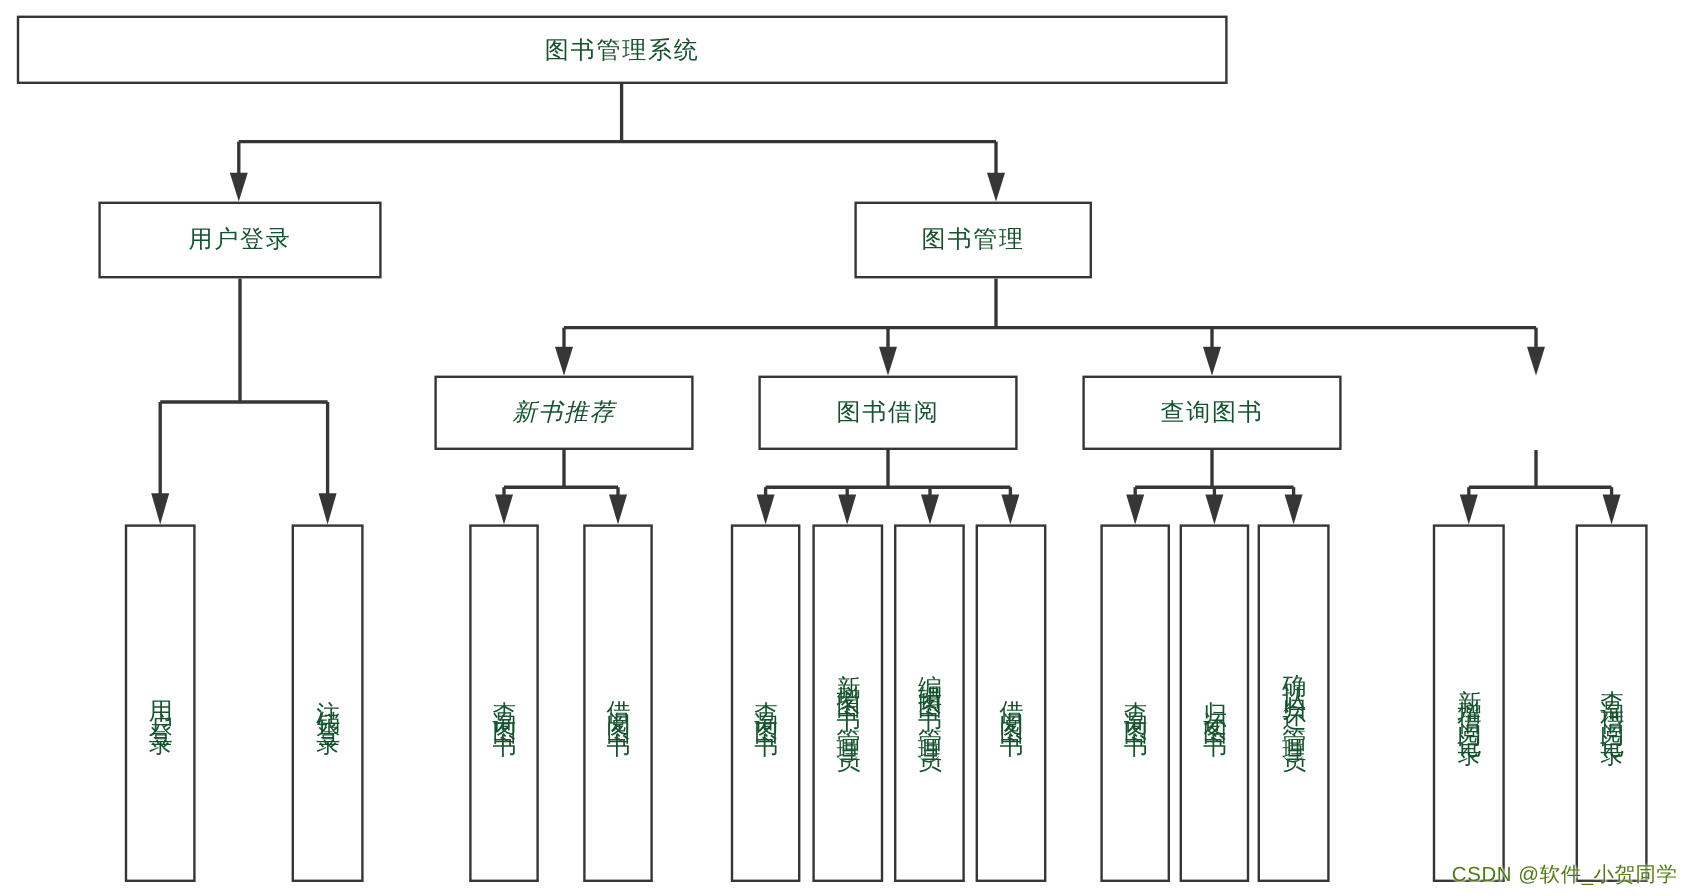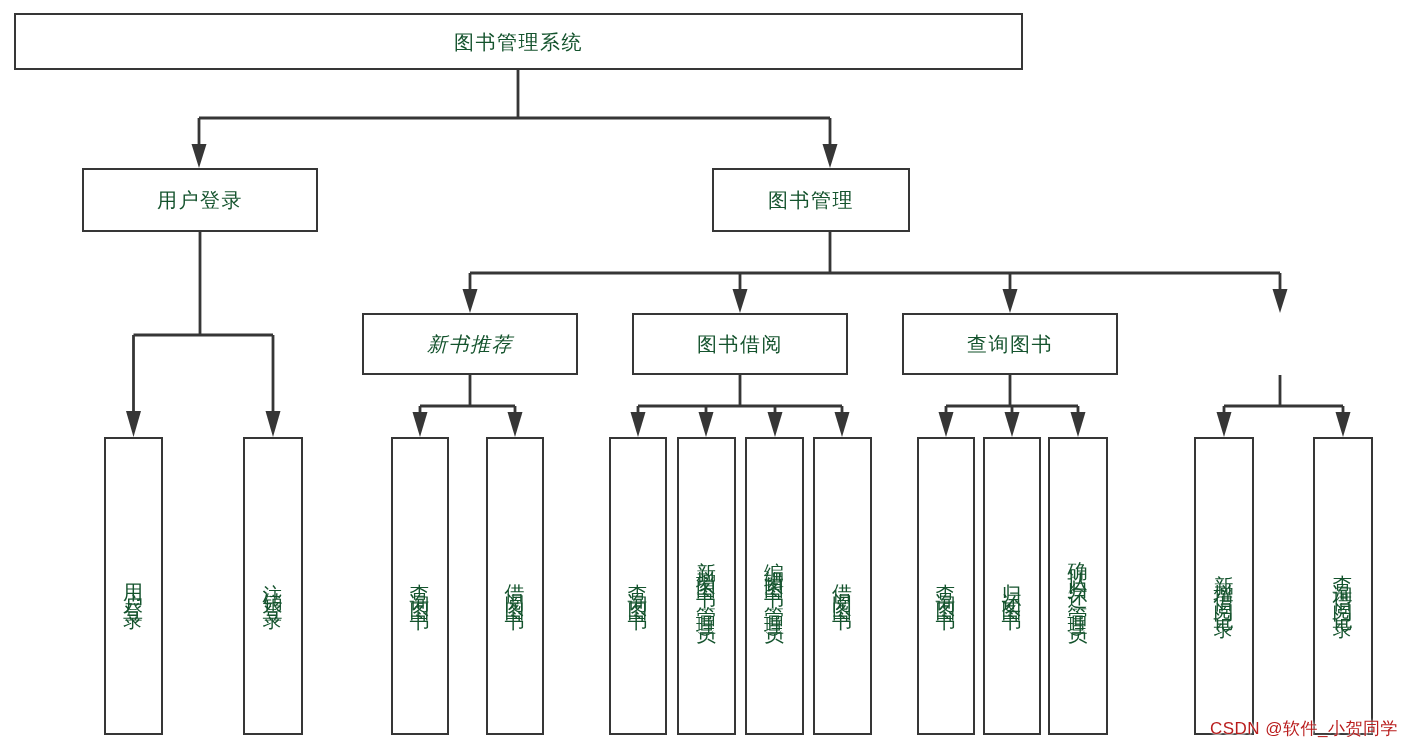--- a/index.html
+++ b/index.html
@@ -40,21 +40,21 @@
     letter-spacing: 9px;
     line-height: 1;
     padding: 6px 0;
   }
   .watermark {
     position: absolute;
     right: 7px;
     bottom: 7px;
     font-size: 17px;
     letter-spacing: 0.5px;
-    color: #b91c1c;
+    color: #4d7c0f;
     text-shadow: 0 0 3px rgba(255,255,255,0.95), 1px 1px 2px rgba(255,255,255,0.9);
     white-space: nowrap;
   }
   svg line, svg polyline {
     stroke: #363636;
     stroke-width: 2.8;
     fill: none;
   }
   svg polygon {
     fill: #363636;

